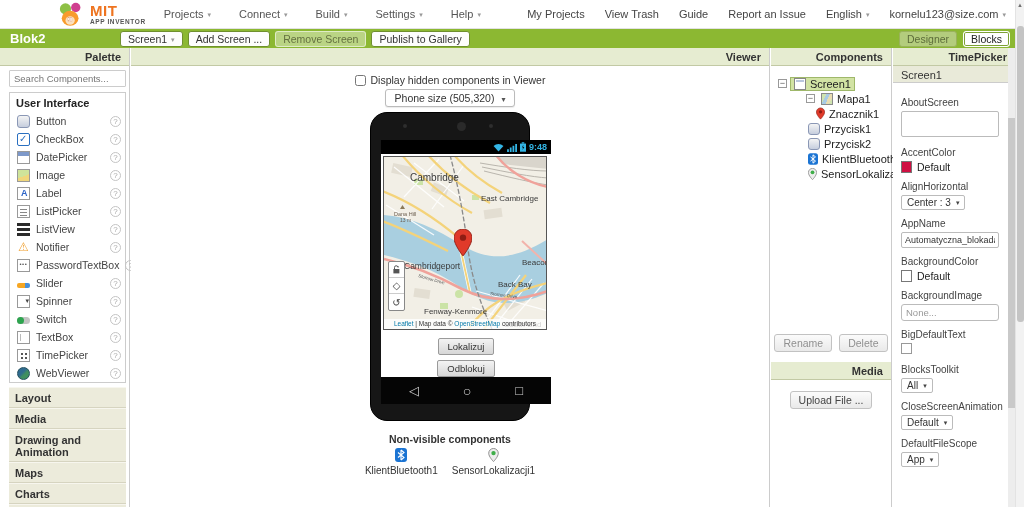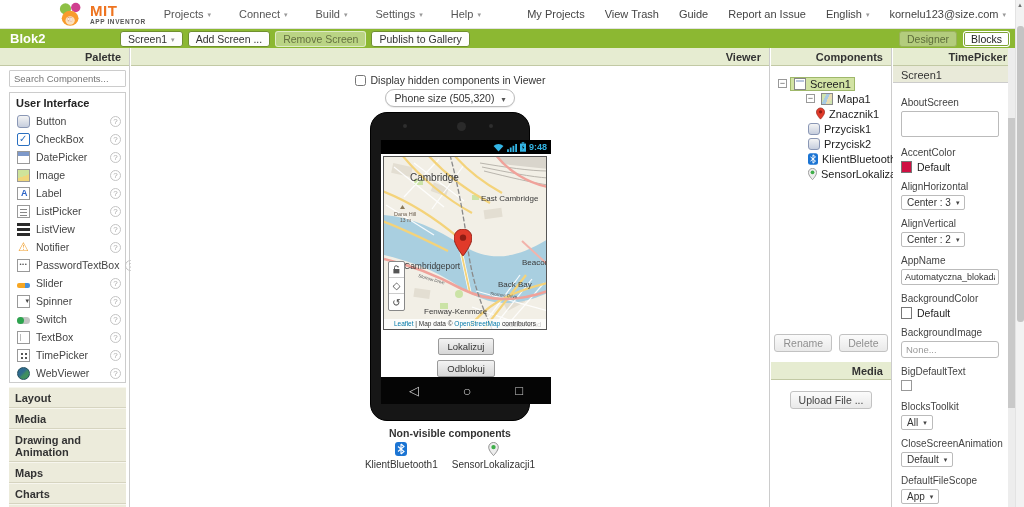--- a/index.html
+++ b/index.html
@@ -74,21 +74,21 @@
   .ic-textbox { background:#fff; border:1px solid #999; }
   .ic-textbox::after { content:""; position:absolute; left:2px; top:2px; bottom:2px; width:1px; background:#bbb; }
   .ic-time { background:#fff; border:1px solid #999; }
   .ic-time::after { content:""; position:absolute; left:3px; top:3px; width:2px; height:2px; background:#555; box-shadow:4px 0 #555, 0 4px #555, 4px 4px #555; }
   .ic-web { border-radius:50%; background:linear-gradient(135deg,#2f6b8f 40%,#3f8f5f 60%); border:1px solid #24505f; }
 
   
   .viewer-body { text-align:center; padding-top:8px; }
   .hid-row { font-size:10.5px; color:#333; }
   .hid-row input { width:11px; height:11px; vertical-align:-2px; margin-right:2px; }
-  .phone-size { display:inline-block; margin-top:3px; background:#fff; border:1px solid #bbb; border-radius:9px; padding:2px 9px; font-size:10.5px; color:#333; box-shadow:0 1px 1px rgba(0,0,0,0.08); cursor:pointer; }
+  .phone-size { display:inline-block; margin-top:3px; background:#fff; border:1px solid #bbb; border-radius:3px; padding:2px 9px; font-size:10.5px; color:#333; box-shadow:0 1px 1px rgba(0,0,0,0.08); cursor:pointer; }
   .phone-size::after { content:"▾"; font-size:8px; color:#555; margin-left:7px; }
 
   .phone { width:160px; height:309px; margin:5px auto 0; background:#161616; border:1px solid #000; border-radius:17px; padding:27px 10px 0; position:relative; }
   .cam-dot { position:absolute; width:4px; height:4px; border-radius:50%; background:#2e2e2e; top:11px; left:32px; }
   .spk { position:absolute; width:9px; height:9px; border-radius:50%; background:#2a2a2a; top:9px; left:86px; }
   .cam-dot2 { position:absolute; width:4px; height:4px; border-radius:50%; background:#2e2e2e; top:11px; right:36px; }
   .screen { width:170px; height:264px; background:#fff; display:flex; flex-direction:column; }
   .statusbar { height:14px; background:#000; display:flex; justify-content:flex-end; align-items:center; gap:2.5px; padding:0 4px; }
   .sb-time { color:#33b5e5; font-size:9px; font-weight:bold; }
   .map-wrap { margin:2px; width:164px; height:174px; border:1px solid #555; position:relative; overflow:hidden; }
@@ -99,21 +99,21 @@
   .mbtn:last-child { border-bottom:none; }
   .marker-pin { position:absolute; left:70px; top:72px; }
   .btn-col { flex:1; display:flex; flex-direction:column; align-items:center; gap:5px; padding-top:6px; }
   .abtn { background:linear-gradient(#f3f3f3,#d7d7d7); border:1px solid #9a9a9a; border-radius:2px; font-size:9.5px; color:#333; padding:2px 9px; cursor:pointer; font-family:"Liberation Sans", sans-serif; }
   .navbar { height:27px; background:#050505; display:flex; align-items:center; justify-content:space-between; padding:0 28px; }
   .nav-ic { color:#cfcfcf; font-size:13px; line-height:1; cursor:pointer; }
   .nav-back::before { content:"◁"; }
   .nav-home::before { content:"○"; font-size:14px; }
   .nav-recent::before { content:"□"; }
 
-  .nonvis { margin-top:6px; }
+  .nonvis { margin-top:12px; }
   .nonvis-title { font-weight:bold; font-size:10.5px; color:#333; }
   .nonvis-row { display:flex; justify-content:center; gap:14px; margin-top:3px; }
   .nv-item { text-align:center; }
   .nv-label { font-size:10px; color:#333; margin-top:1px; }
 
   
   .comp-section { height:314px; display:flex; flex-direction:column; }
   .tree { flex:1; padding:10px 0 0 7px; font-size:11px; color:#222; }
   .trow { display:flex; align-items:center; height:15px; gap:3px; white-space:nowrap; }
   .collapse { width:9px; height:9px; border:1px solid #999; background:#fff; font-size:9px; line-height:7px; text-align:center; color:#555; flex:0 0 9px; cursor:pointer; }
@@ -542,24 +542,20 @@
             <span class="swatch" style="background: rgb(207, 16, 67);"></span>
             <span>Default</span>
           </div>
         </div>
 
         <div class="pfield">
           <div class="plabel">AlignHorizontal</div>
           <div class="pselect has-caret"><span>Center : 3</span></div>
         </div>
 
-        <div class="pfield">
-          <div class="plabel">AlignVertical</div>
-          <div class="pselect has-caret"><span>Center : 2</span></div>
-        </div>
 
         <div class="pfield">
           <div class="plabel">AppName</div>
           <input class="pinput" value="Automatyczna_blokada" style="">
         </div>
 
         <div class="pfield">
           <div class="plabel">BackgroundColor</div>
           <div class="pcolor">
             <span class="swatch" style="background: rgb(255, 255, 255);"></span>

